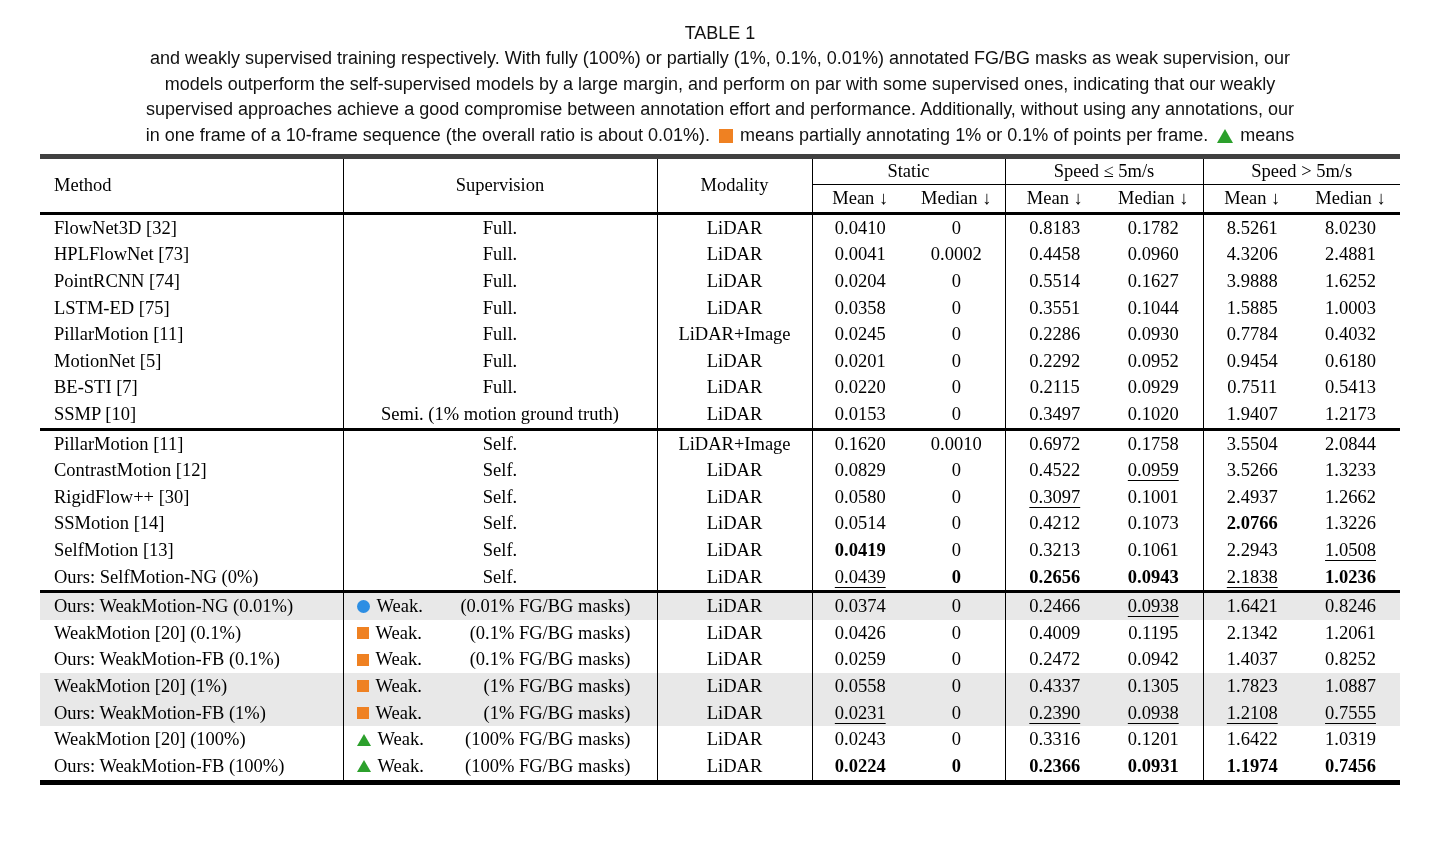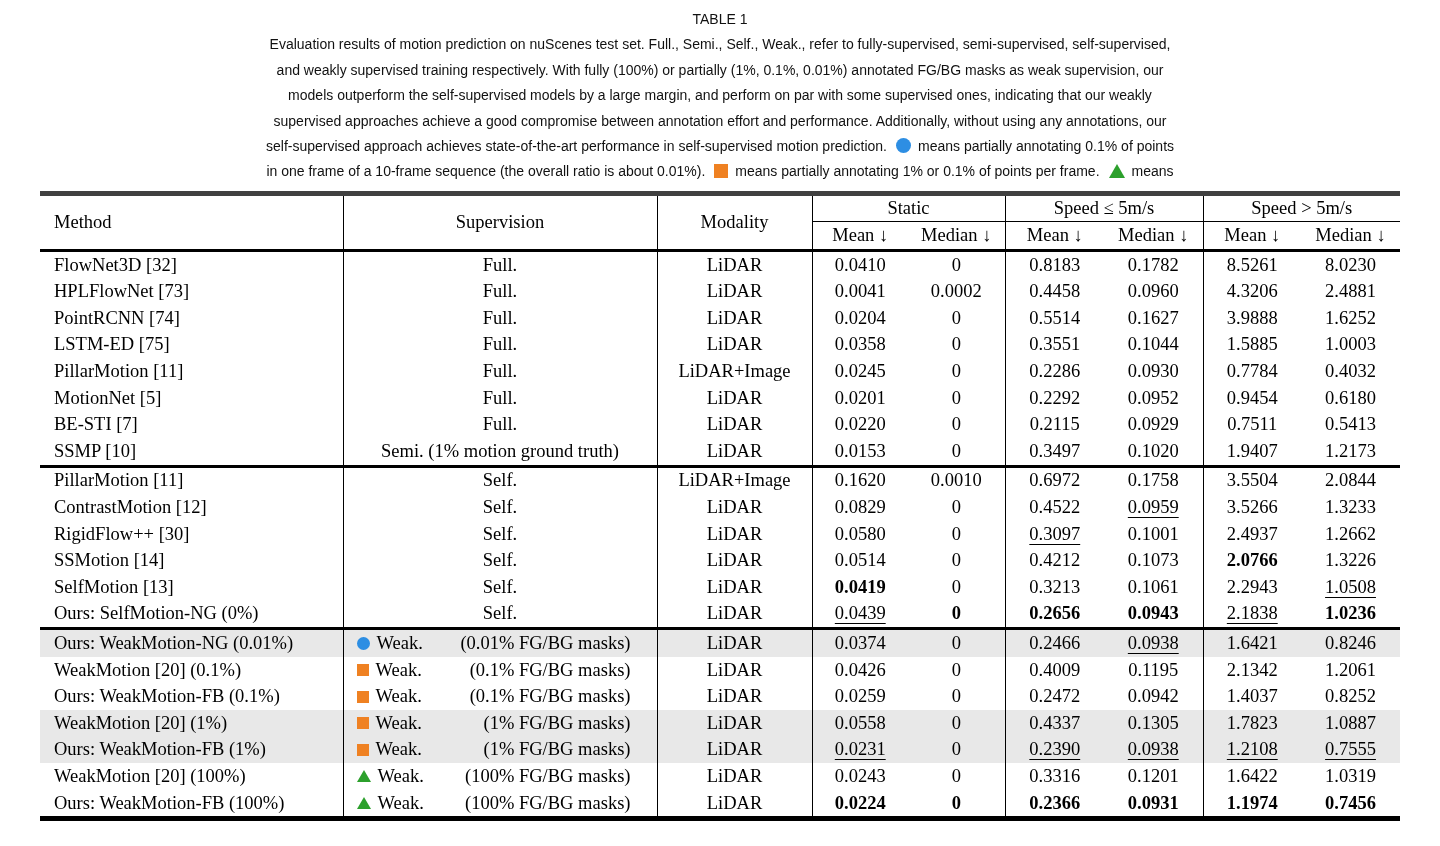--- a/index.html
+++ b/index.html
@@ -7,24 +7,24 @@
     position:relative;
     width:1440px;
     height:846px;
     background:#ffffff;
     overflow:hidden;
     font-family:"Liberation Serif", serif;
     color:#000;
   }
   
   .caption{
-    padding-top:7px;
+    padding-top:21px;
     text-align:center;
     font-family:"Liberation Sans", sans-serif;
-    font-size:14px;
+    font-size:18px;
     line-height:25.4px;
     color:#111;
   }
   .cap-title{margin-bottom:0px;}
   .cap-line{white-space:nowrap;}
   
   .mk{display:inline-block;vertical-align:-1px;}
   .mk-circle{width:13px;height:13px;border-radius:50%;}
   .mk-square{width:12px;height:12px;}
   .mk-triangle{width:0;height:0;border-left:7px solid transparent;border-right:7px solid transparent;border-bottom:12px solid #2ca02c;}
@@ -62,25 +62,23 @@
   .val-u{text-decoration:underline;text-underline-offset:3.5px;text-decoration-thickness:1.3px;}
 </style>
 </head>
 <body>
 
 <div class="page">
 
   <div class="caption">
     <div class="cap-title">TABLE 1</div>
     <div id="cap-lines">
-        <div class="cap-line"><span>Evaluation results of motion prediction on nuScenes test set. Full., Semi., Self., Weak., refer to fully-supervised, semi-supervised, self-supervised,</span></div>
         <div class="cap-line"><span>and weakly supervised training respectively. With fully (100%) or partially (1%, 0.1%, 0.01%) annotated FG/BG masks as weak supervision, our</span></div>
         <div class="cap-line"><span>models outperform the self-supervised models by a large margin, and perform on par with some supervised ones, indicating that our weakly</span></div>
         <div class="cap-line"><span>supervised approaches achieve a good compromise between annotation effort and performance. Additionally, without using any annotations, our</span></div>
-        <div class="cap-line"><span>self-supervised approach achieves state-of-the-art performance in self-supervised motion prediction.</span><span class="mk mk-circle" style="background: rgb(45, 142, 227);"></span><span>means partially annotating 0.1% of points</span></div>
         <div class="cap-line"><span>in one frame of a 10-frame sequence (the overall ratio is about 0.01%).</span><span class="mk mk-square" style="background: rgb(239, 129, 34);"></span><span>means partially annotating 1% or 0.1% of points per frame.</span><span class="mk mk-triangle" style="border-bottom-color: rgb(44, 160, 44);"></span><span>means</span></div>
       </div>
   </div>
 
   <table class="tbl">
     <colgroup>
       <col style="width:303px">
         <col style="width:314px">
         <col style="width:155px">
       <col style="width:96px">

